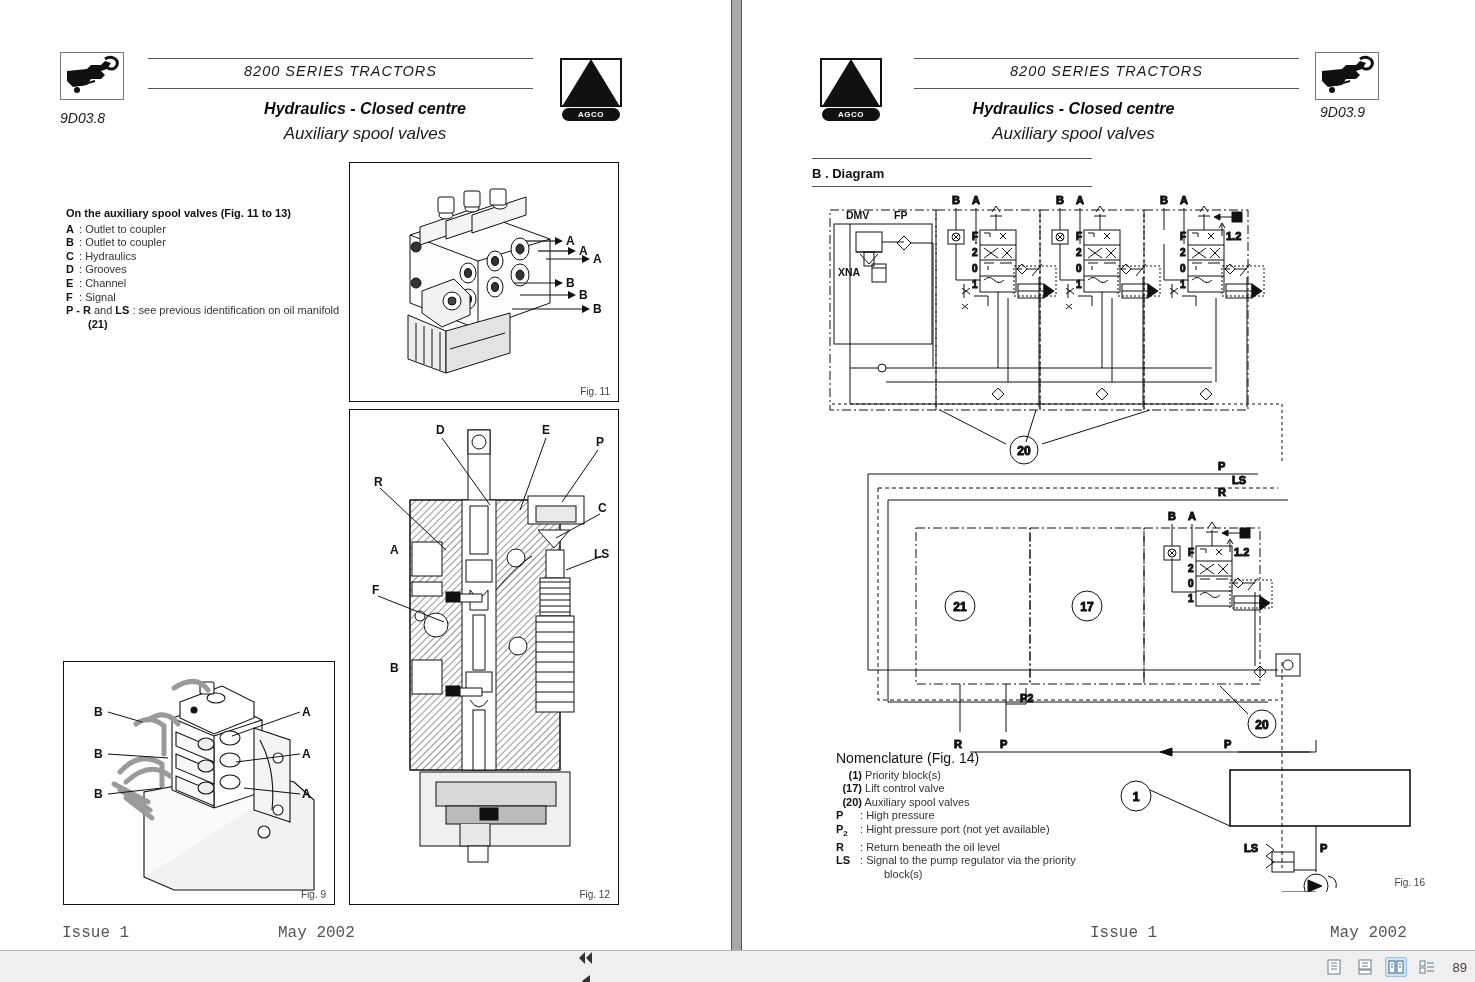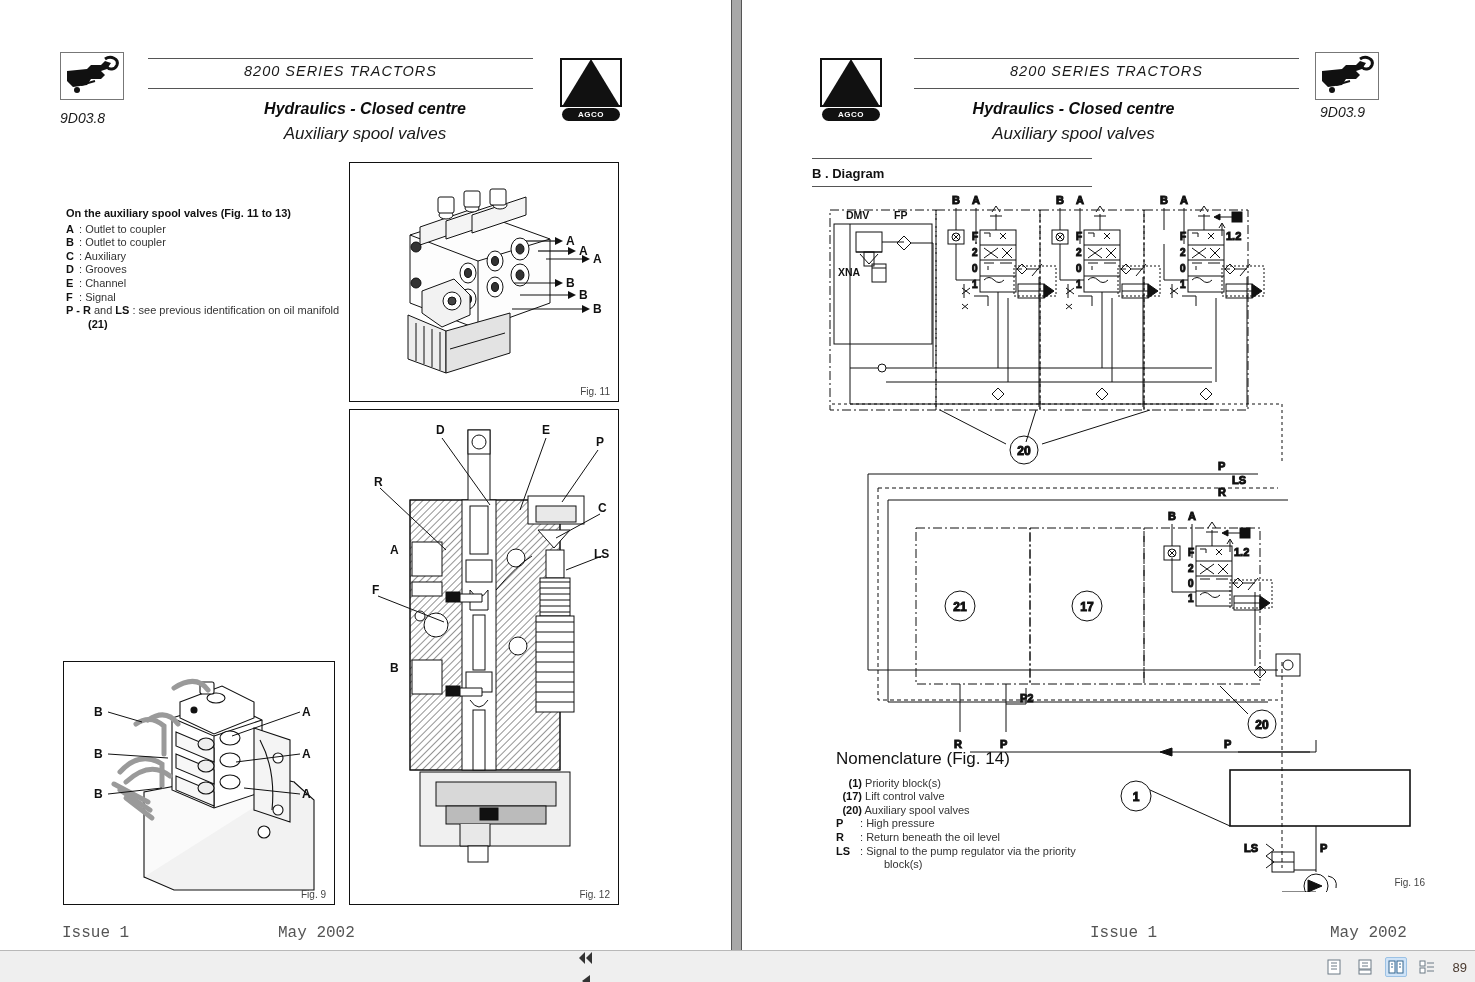--- a/index.html
+++ b/index.html
@@ -43,21 +43,21 @@
   .legend .row { display:block; white-space:nowrap; }
   .legend b { color:#111; }
   .legend .key { display:inline-block; width:13px; font-weight:bold; color:#111; }
 
   
   .figbox { position:absolute; border:1.6px solid #111; background:#fff; }
   .figcap { position:absolute; right:8px; bottom:4px; font-size:10px; color:#444; }
 
   
   .nomen { position:absolute; font-size:11px; color:#333; line-height:13.6px; }
-  .nomen .hd { font-size:17px; color:#111; display:block; margin-bottom:11px; }
+  .nomen .hd { font-size:14px; color:#111; display:block; margin-bottom:3px; }
   .nomen .row { display:block; white-space:nowrap; }
   .nomen .num { display:inline-block; width:26px; text-align:right; color:#111; }
   .nomen .num b { font-weight:bold; }
   .nomen .sym { display:inline-block; width:24px; font-weight:bold; color:#111; }
   .nomen .sub { font-size:8px; vertical-align:sub; }
 
   .sec-b { position:absolute; font-weight:bold; font-size:13px; color:#111; }
 
   .footer-t { position:absolute; font-size:16px; color:#555;font-family:Liberation Mono, monospace; }
 
@@ -111,21 +111,21 @@
     <div class="agco-box" style="left:560px; top:58px;">
       <div class="agco-frame"></div>
       <div class="agco-tri"></div>
       <div class="agco-word">AGCO</div>
     </div>
 
     <div class="legend" style="left:66px; top:162px; width:280px;margin-top:45px;">
       <span class="hd">On the auxiliary spool valves (Fig. 11 to 13)</span>
       <span class="row"><span class="key">A</span>: <span>Outlet to coupler</span></span>
       <span class="row"><span class="key">B</span>: <span>Outlet to coupler</span></span>
-      <span class="row"><span class="key">C</span>: <span>Auxiliary</span></span>
+      <span class="row"><span class="key">C</span>: <span>Hydraulics</span></span>
       <span class="row"><span class="key">D</span>: <span>Grooves</span></span>
       <span class="row"><span class="key">E</span>: <span>Channel</span></span>
       <span class="row"><span class="key">F</span>: <span>Signal</span></span>
       <span class="row"><b>P - R</b> <span>and</span> <b>LS</b> <span>: see previous identification on oil manifold</span></span>
       <span class="row" style="padding-left:22px;"><b>(21)</b></span>
     </div>
 
     <div class="figbox" style="left:349px; top:162px; width:270px; height:240px;">
       <svg width="268" height="238" viewBox="0 0 268 238">
         <g stroke="#111" fill="#fff" stroke-width="1">
@@ -681,20 +681,21 @@
     </div>
 
     <div class="figcap" style="right:50px; bottom:62px;">Fig. 16</div>
 
     <div class="nomen" style="left:94px; top:752px; width:420px;">
       <span class="hd">Nomenclature (Fig. 14)</span>
       <span class="row"><span class="num"><b>(1)</b></span> <span>Priority block(s)</span></span>
       <span class="row"><span class="num"><b>(17)</b></span> <span>Lift control valve</span></span>
       <span class="row"><span class="num"><b>(20)</b></span> <span>Auxiliary spool valves</span></span>
       <span class="row"><span class="sym">P</span>: <span>High pressure</span></span>
+      <span class="row"><span class="sym"><span>P</span><span class="sub">2</span></span>: <span>Hight pressure port (not yet available)</span></span>
       <span class="row"><span class="sym">R</span>: <span>Return beneath the oil level</span></span>
       <span class="row"><span class="sym">LS</span>: <span>Signal to the pump regulator via the priority</span></span>
       <span class="row" style="padding-left:48px;">block(s)</span>
     </div>
 
     <div class="footer-t" style="left:348px; top:924px;">Issue 1</div>
     <div class="footer-t" style="left:588px; top:924px;">May 2002</div>
   </div>
 </div>
 

